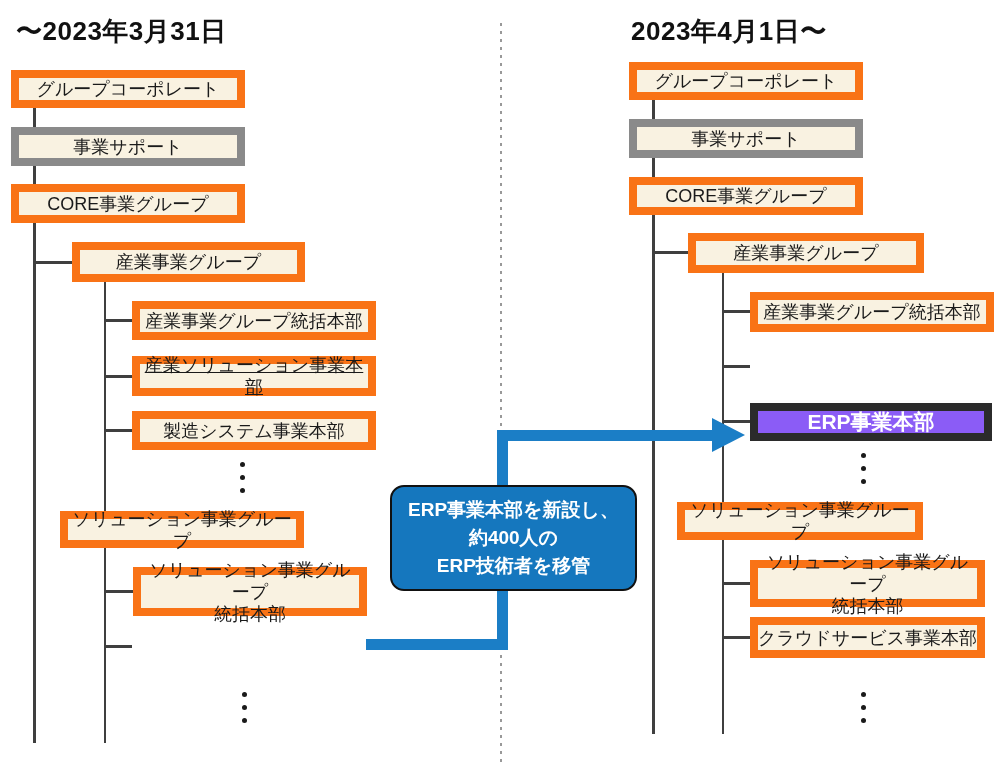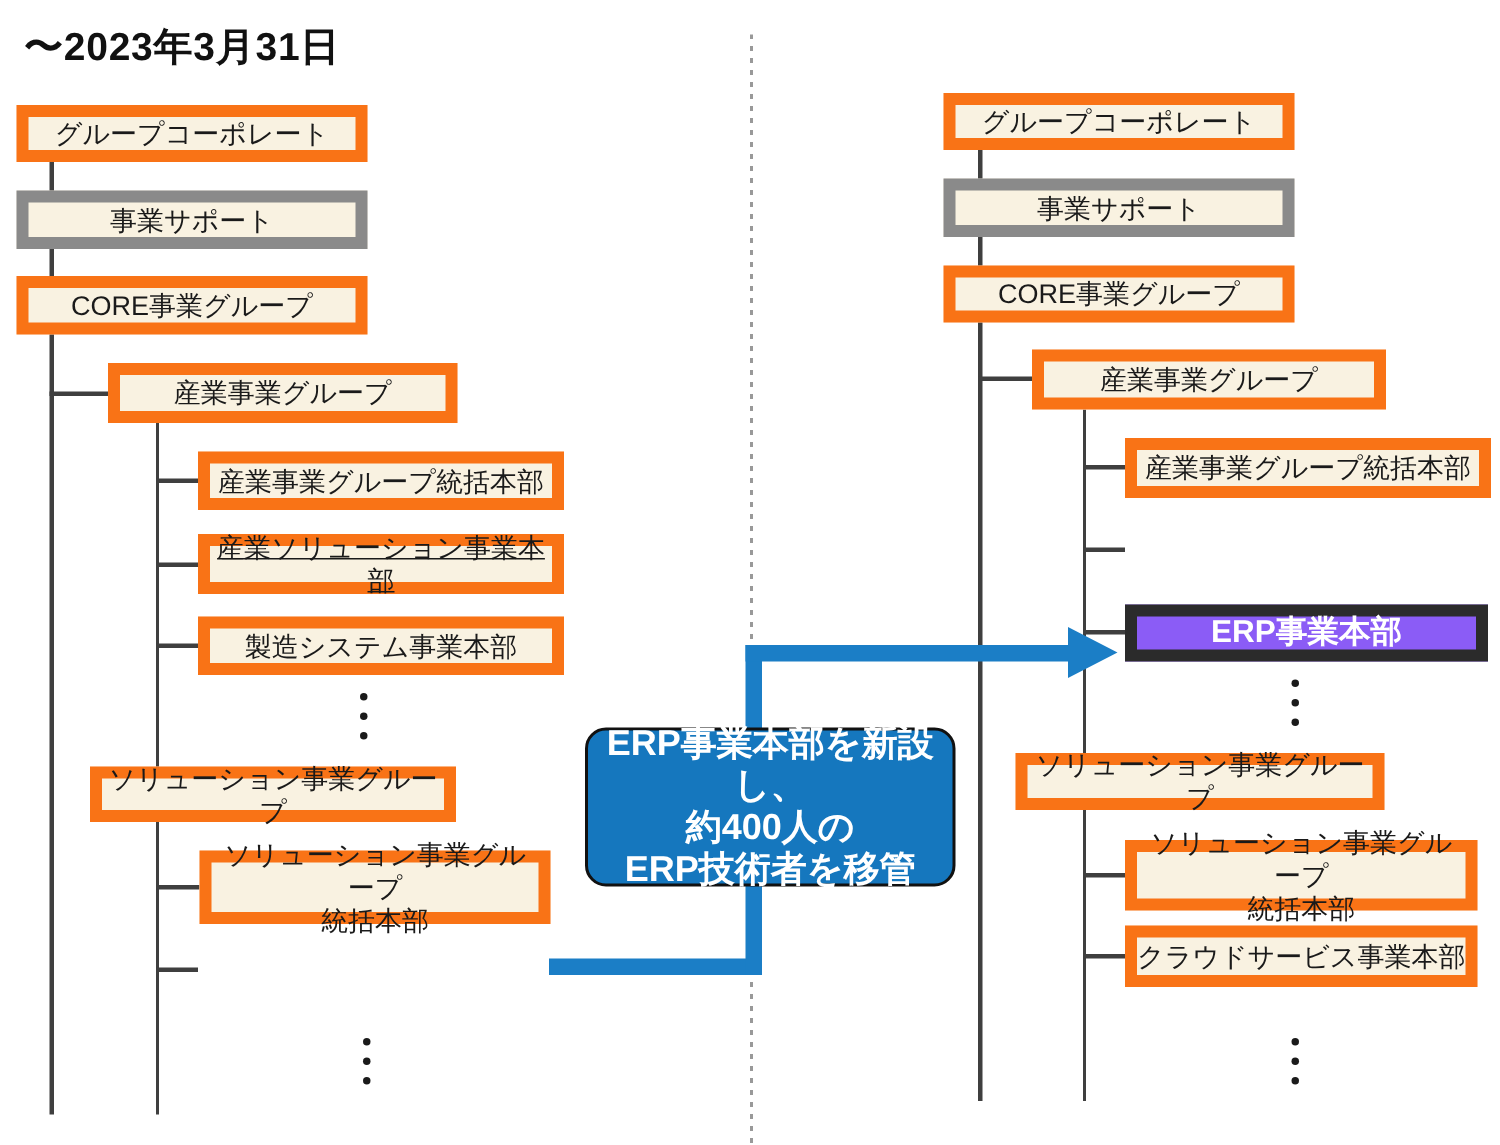--- a/index.html
+++ b/index.html
@@ -42,34 +42,35 @@
     border-left:33px solid #1b7ec6;
   }
 
   .callout{
     position:absolute;
     background:#1577be;
     border:2.5px solid #111111;
     border-radius:14px;
     box-sizing:border-box;
     display:flex;align-items:center;justify-content:center;
-    color:#ffffff;font-size:24px;font-weight:600;
+    color:#ffffff;font-size:19px;font-weight:600;
     text-align:center;line-height:28px;white-space:pre-line;
     z-index:4;
   }
 
   .dots{position:absolute;display:flex;flex-direction:column;align-items:center;gap:8px;z-index:2;}
   .dots span{width:5px;height:5px;border-radius:50%;background:#1a1a1a;display:block;}
 </style>
 </head>
 <body>
 
 <div class="canvas">
 
   <div class="title" style="left:16px;top:14px;">〜2023年3月31日</div>
+  <div class="title" style="left:631px;top:14px;">2023年4月1日〜</div>
 
   <div class="divider" style="left:500px;top:23px;height:740px;"></div>
 
   <div class="vline" style="left:33px;top:108px;width:3px;height:635px;"></div>
   <div class="hline" style="left:33px;top:261px;width:39px;height:3px;"></div>
   <div class="vline" style="left:104px;top:282px;width:2px;height:461px;"></div>
   <div class="hline" style="left:104px;top:319px;width:28px;height:2.5px;"></div>
   <div class="hline" style="left:104px;top:375px;width:28px;height:2.5px;"></div>
   <div class="hline" style="left:104px;top:429px;width:28px;height:2.5px;"></div>
   <div class="hline" style="left:104px;top:590px;width:29px;height:2.5px;"></div>

